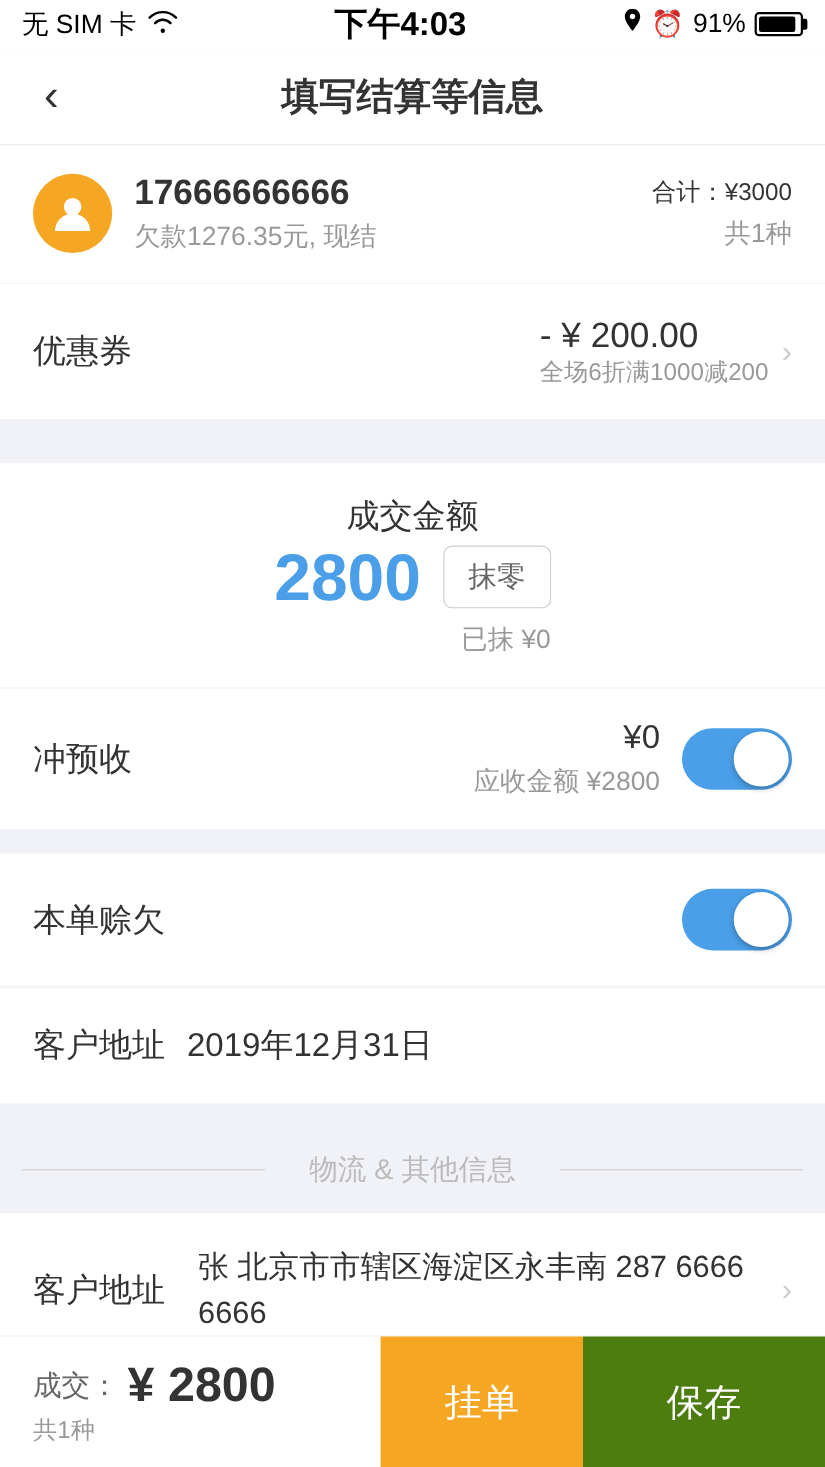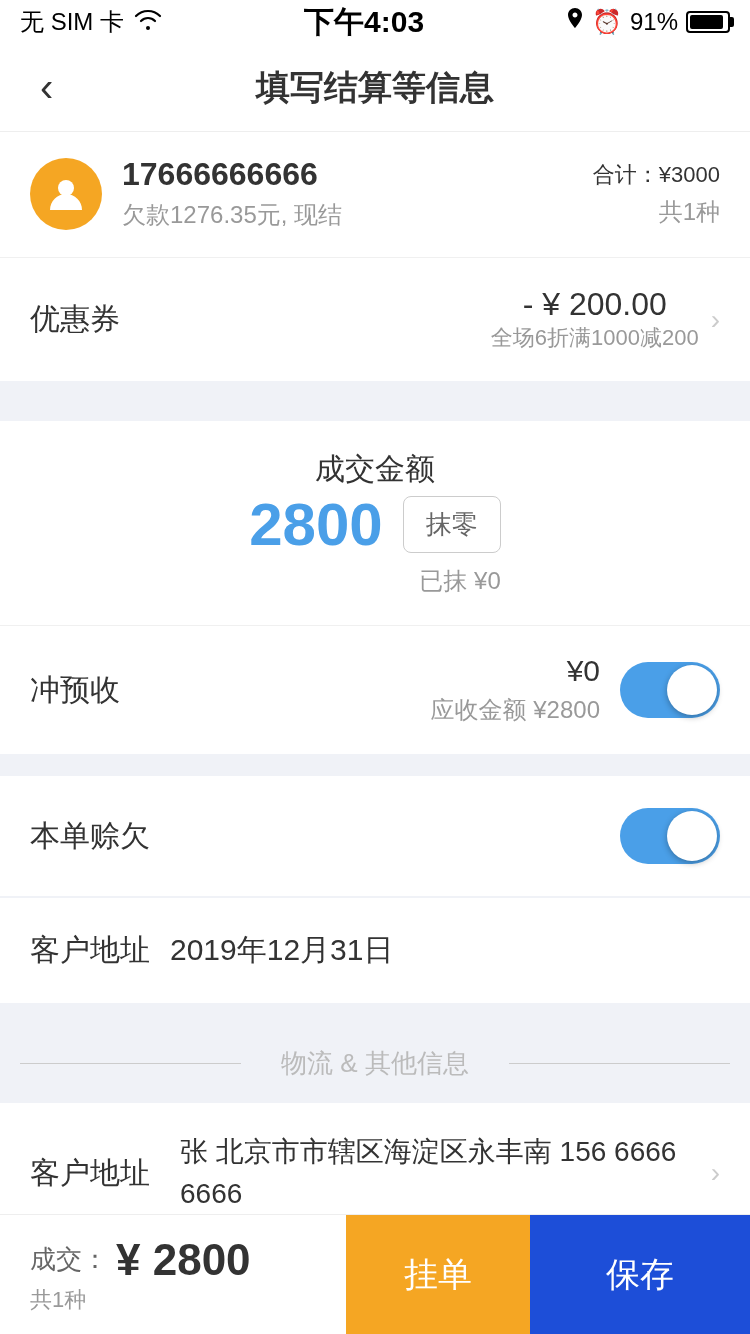--- a/index.html
+++ b/index.html
@@ -119,21 +119,21 @@
     .coupon-row {
       background: #fff;
       padding: 28px 30px;
       display: flex;
       align-items: center;
       justify-content: space-between;
       border-top: 1px solid #f0f0f0;
     }
     .coupon-label { font-size: 30px; color: #333; }
     .coupon-right { display: flex; align-items: center; gap: 12px; }
-    .coupon-discount { font-size: 32px; color: #333; font-weight: 500; text-align: center; }
+    .coupon-discount { font-size: 32px; color: #333; font-weight: 500; }
     .coupon-detail { font-size: 22px; color: #999; text-align: right; }
     .chevron-right {
       font-size: 28px;
       color: #ccc;
     }
 
     
     .gray-divider { background: #f0f2f7; height: 20px; }
 
     
@@ -269,21 +269,21 @@
       background: #f5a623;
       display: flex; align-items: center; justify-content: center;
       font-size: 34px;
       color: #fff;
       font-weight: 500;
       cursor: pointer;
     }
     .btn-save {
       width: 220px;
       height: 120px;
-      background: #1d4ed8;
+      background: #4d7c0f;
       display: flex; align-items: center; justify-content: center;
       font-size: 34px;
       color: #fff;
       font-weight: 500;
       cursor: pointer;
     }
   </style>
 </head>
 <body>
 
@@ -396,21 +396,21 @@
 
 <div class="logistics-divider">
   <div class="divider-line"></div>
   <span>物流 &amp; 其他信息</span>
   <div class="divider-line"></div>
 </div>
 
 <div class="address-section">
   <div class="address-label">客户地址</div>
   <div class="address-right">
-    <div class="address-value">张 北京市市辖区海淀区永丰南 156 6666 6666</div>
+    <div class="address-value">张 北京市市辖区海淀区永丰南 287 6666 6666</div>
     <span class="chevron-right">›</span>
   </div>
 </div>
 
 <div class="gray-area"></div>
 
 <div class="bottom-bar">
   <div class="bottom-info">
     <div style="display:flex;align-items:center;gap:8px;">
       <span class="bottom-label">成交：</span>

